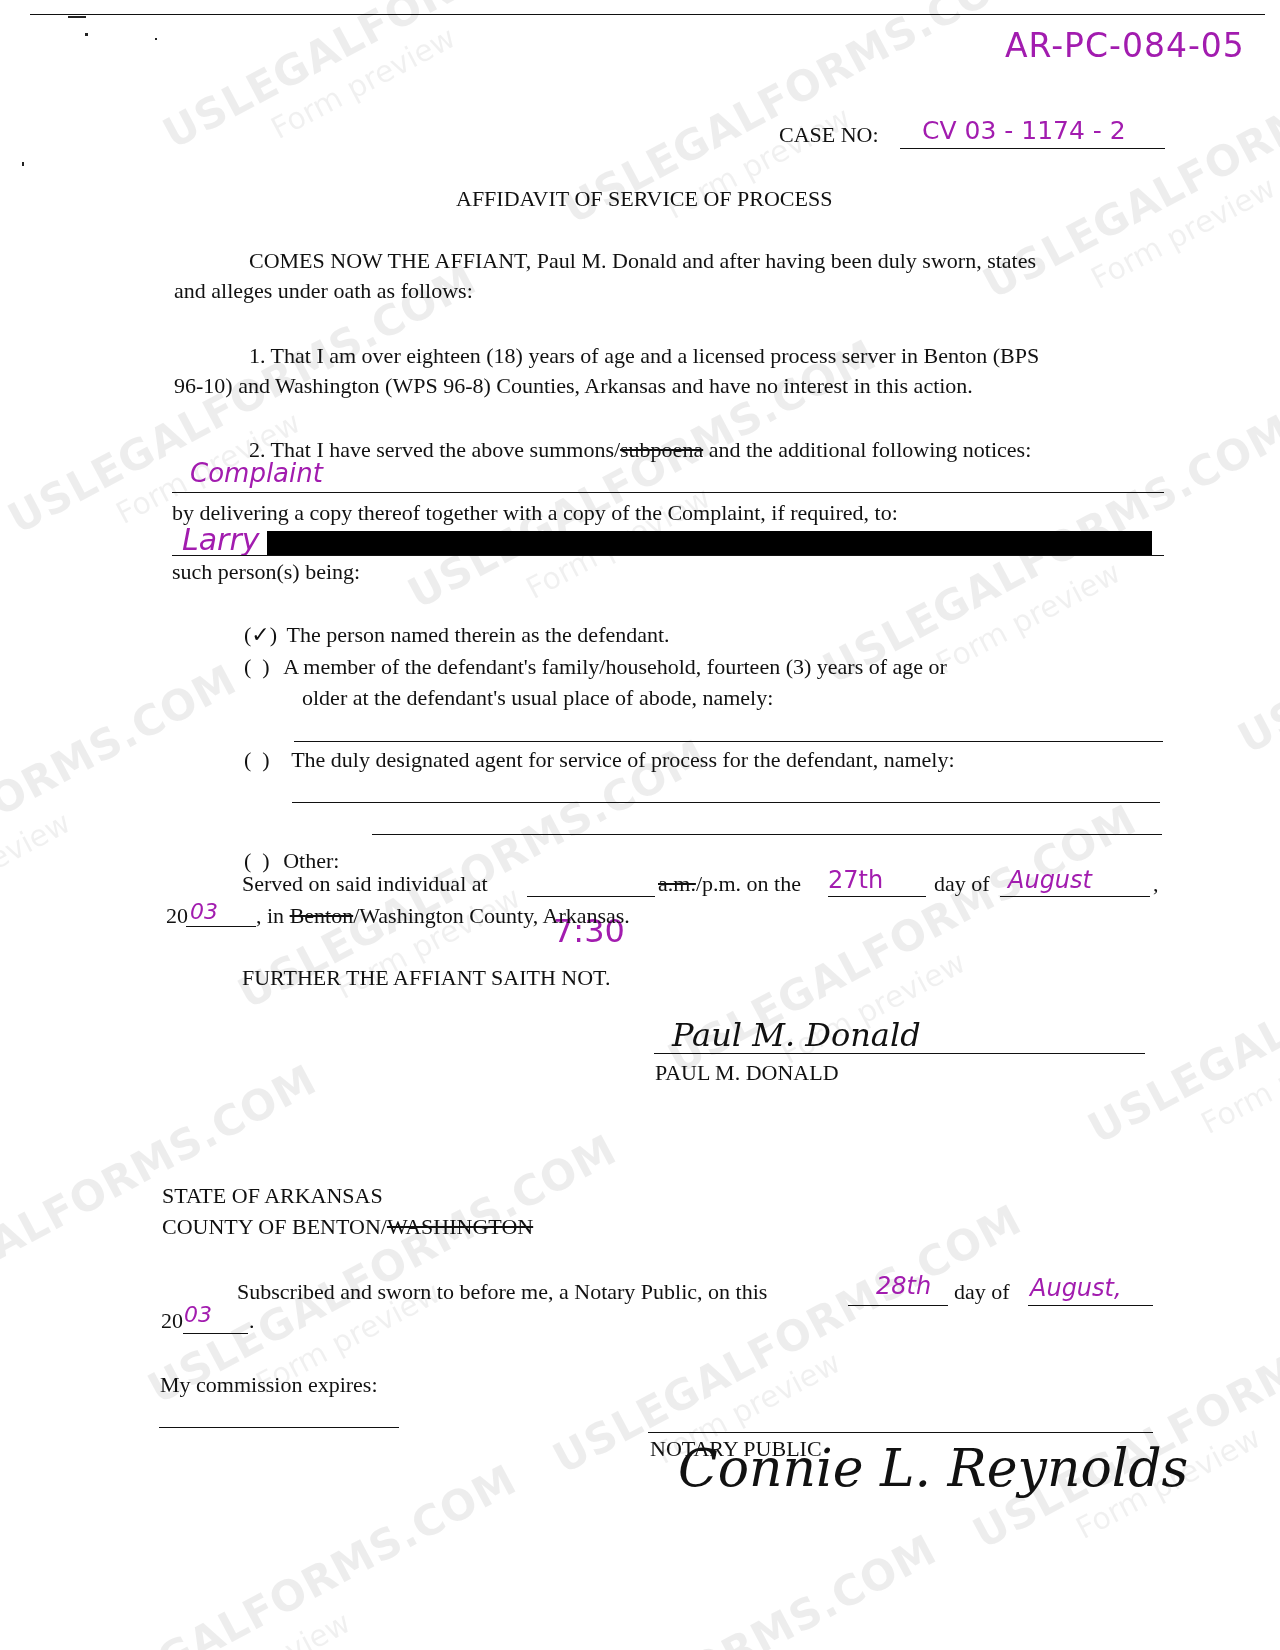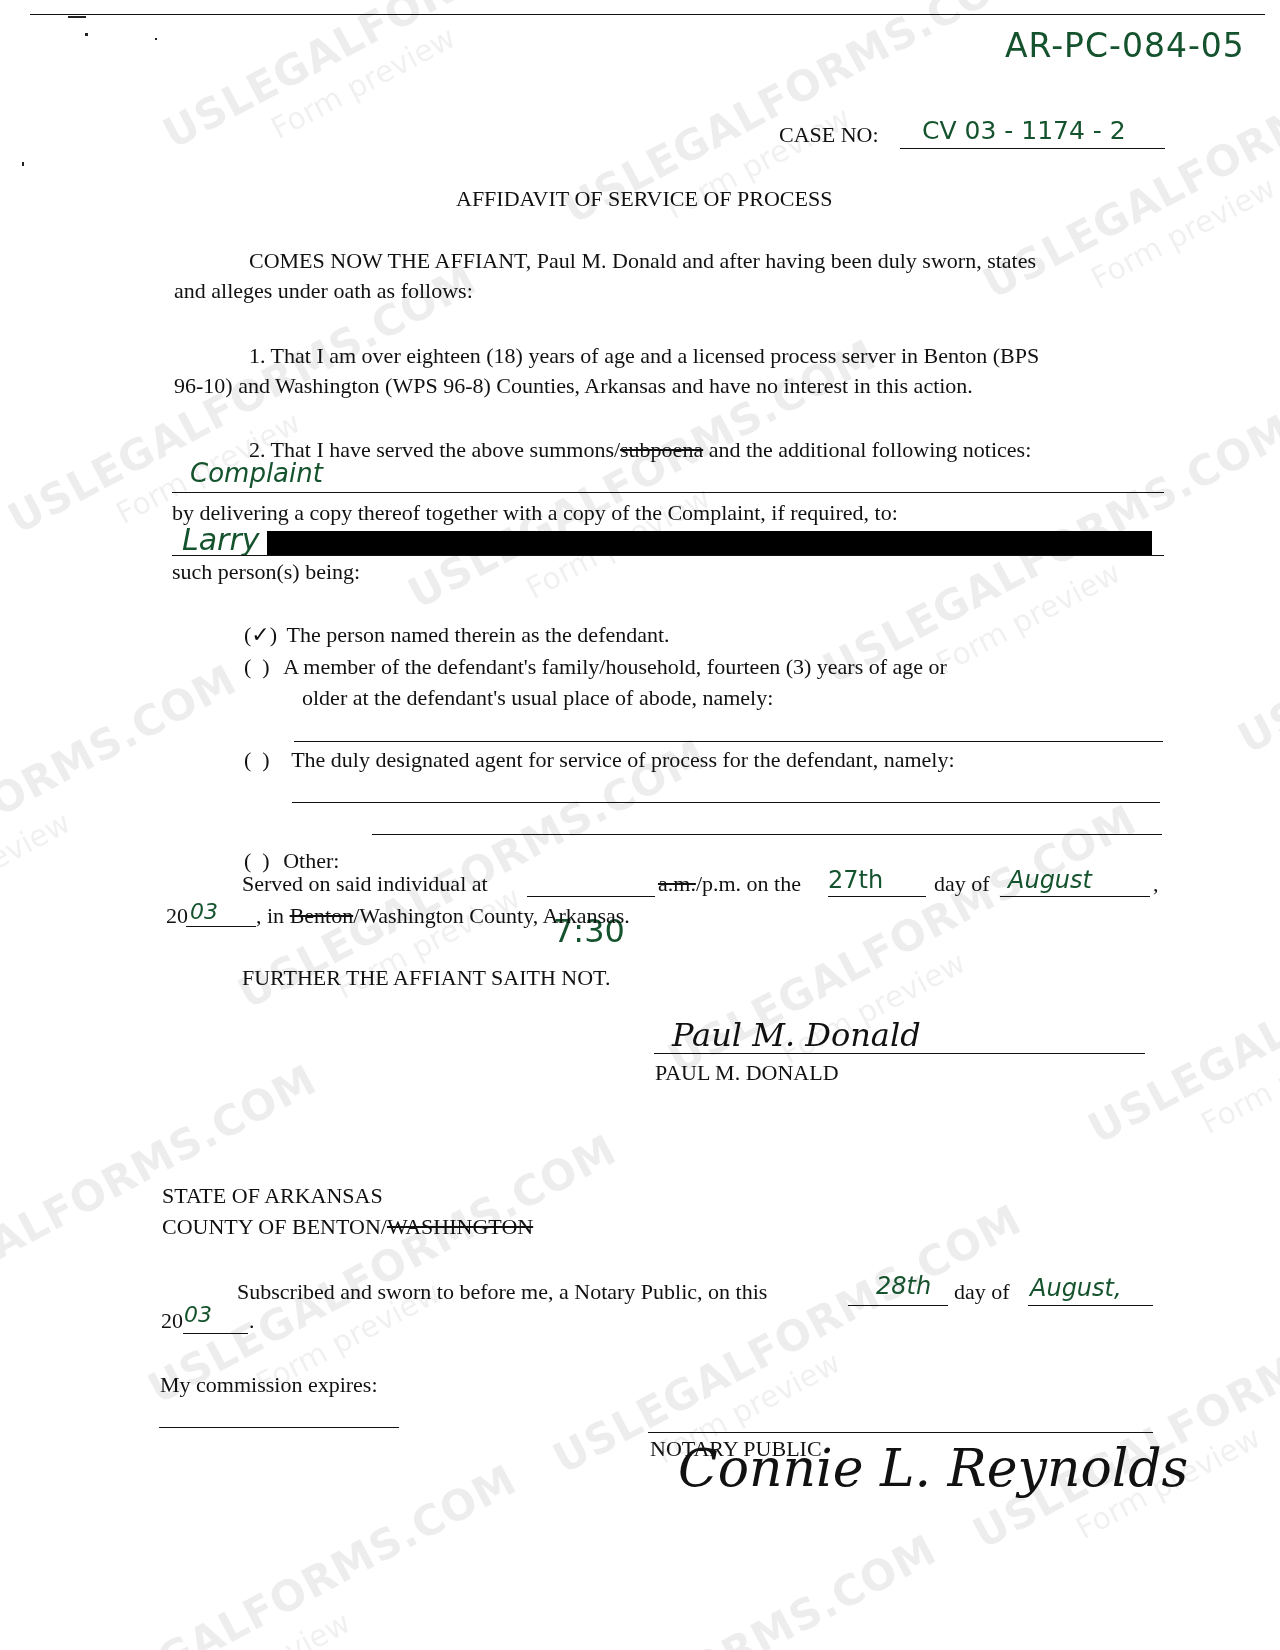--- a/index.html
+++ b/index.html
@@ -1,20 +1,20 @@
 <!DOCTYPE html>
 <html><head>
 <meta charset="utf-8">
 <style>
   html, body { margin:0; padding:0; background:#ffffff; }
   body { width:1280px; height:1650px; position:relative; overflow:hidden;
          font-family:"Liberation Serif", "DejaVu Serif", serif; color:#111; }
   .abs { position:absolute; white-space:nowrap; }
   .txt { font-size:22px; line-height:26px; }
-  .hand { font-family:"DejaVu Sans", sans-serif; font-style:italic; color:#14532d; }
+  .hand { font-family:"DejaVu Sans", sans-serif; font-style:italic; color:#a21caf; }
   .line { position:absolute; height:0; border-top:1.5px solid #111; }
   .redact { position:absolute; background:#000; }
   .strike { text-decoration:line-through; text-decoration-thickness:2px; }
   .wm { position:absolute; font-family:"DejaVu Sans", sans-serif; font-weight:bold;
         color:rgba(0,0,0,0.07); transform:rotate(-28deg); transform-origin:left top;
         white-space:nowrap; font-size:42px; letter-spacing:1px; pointer-events:none; }
   .wm2 { position:absolute; font-family:"DejaVu Sans", sans-serif;
          color:rgba(0,0,0,0.06); transform:rotate(-28deg); transform-origin:left top;
          white-space:nowrap; font-size:30px; pointer-events:none; }
   .sig { position:absolute; font-family:"DejaVu Serif", serif; font-style:italic; color:#111; }

